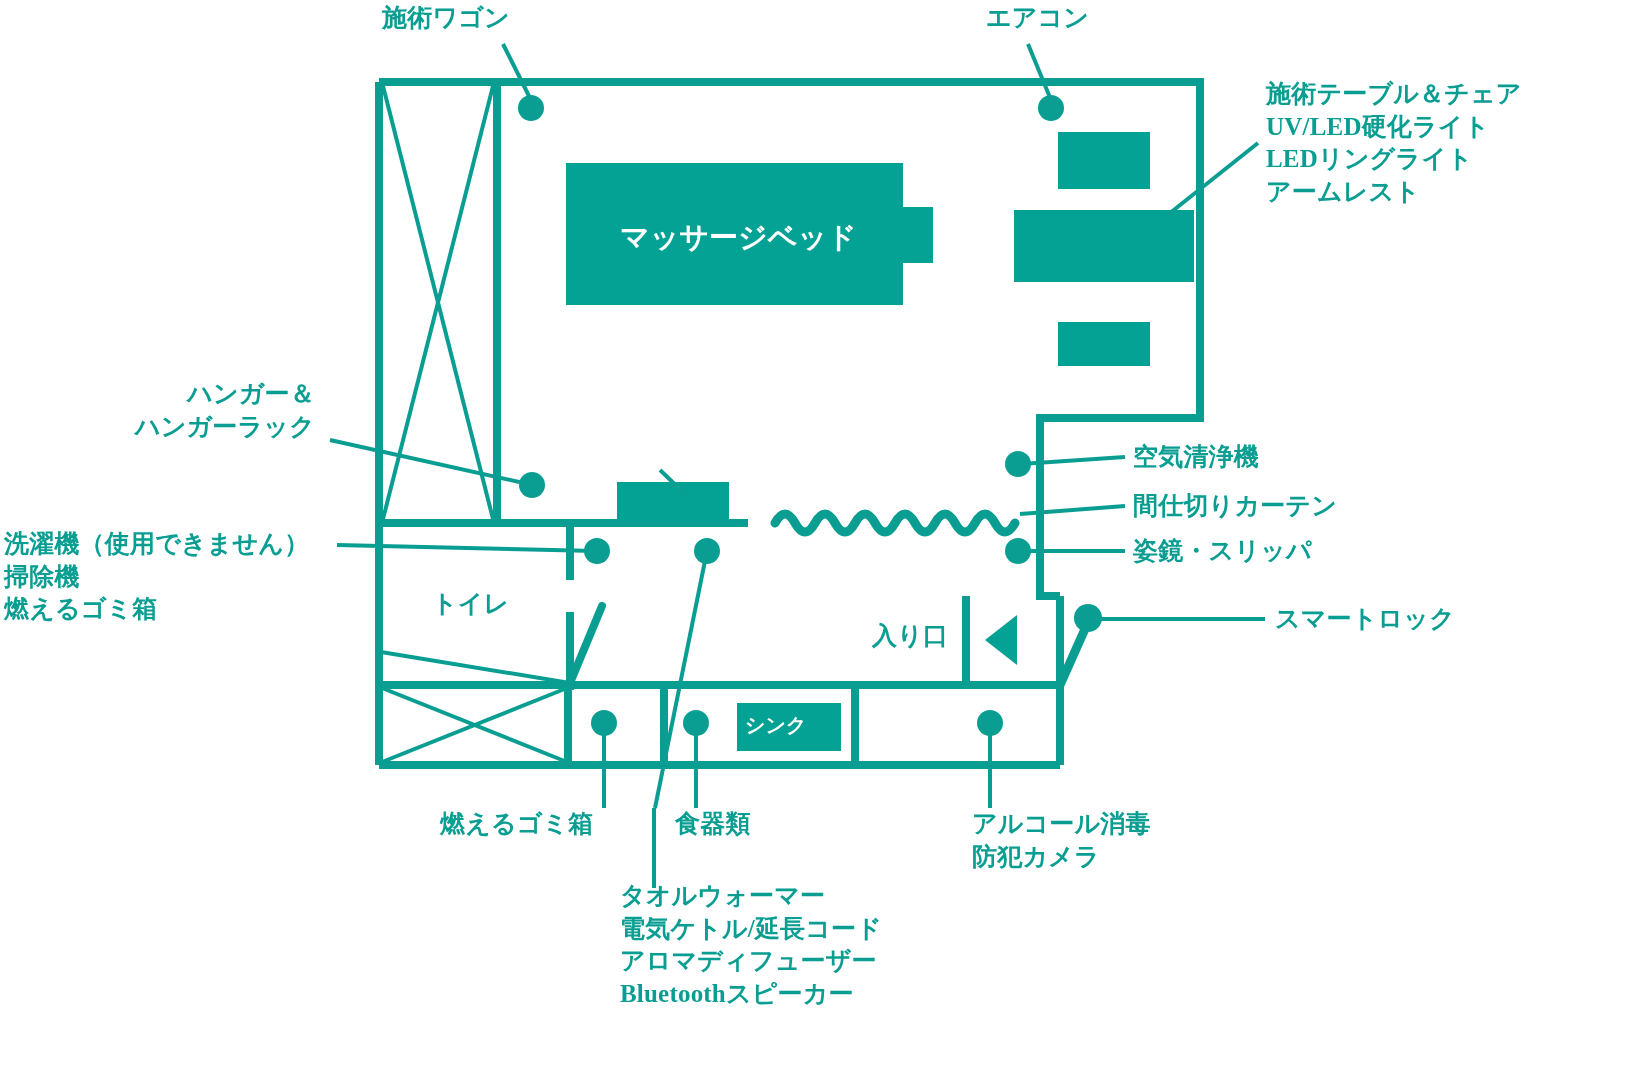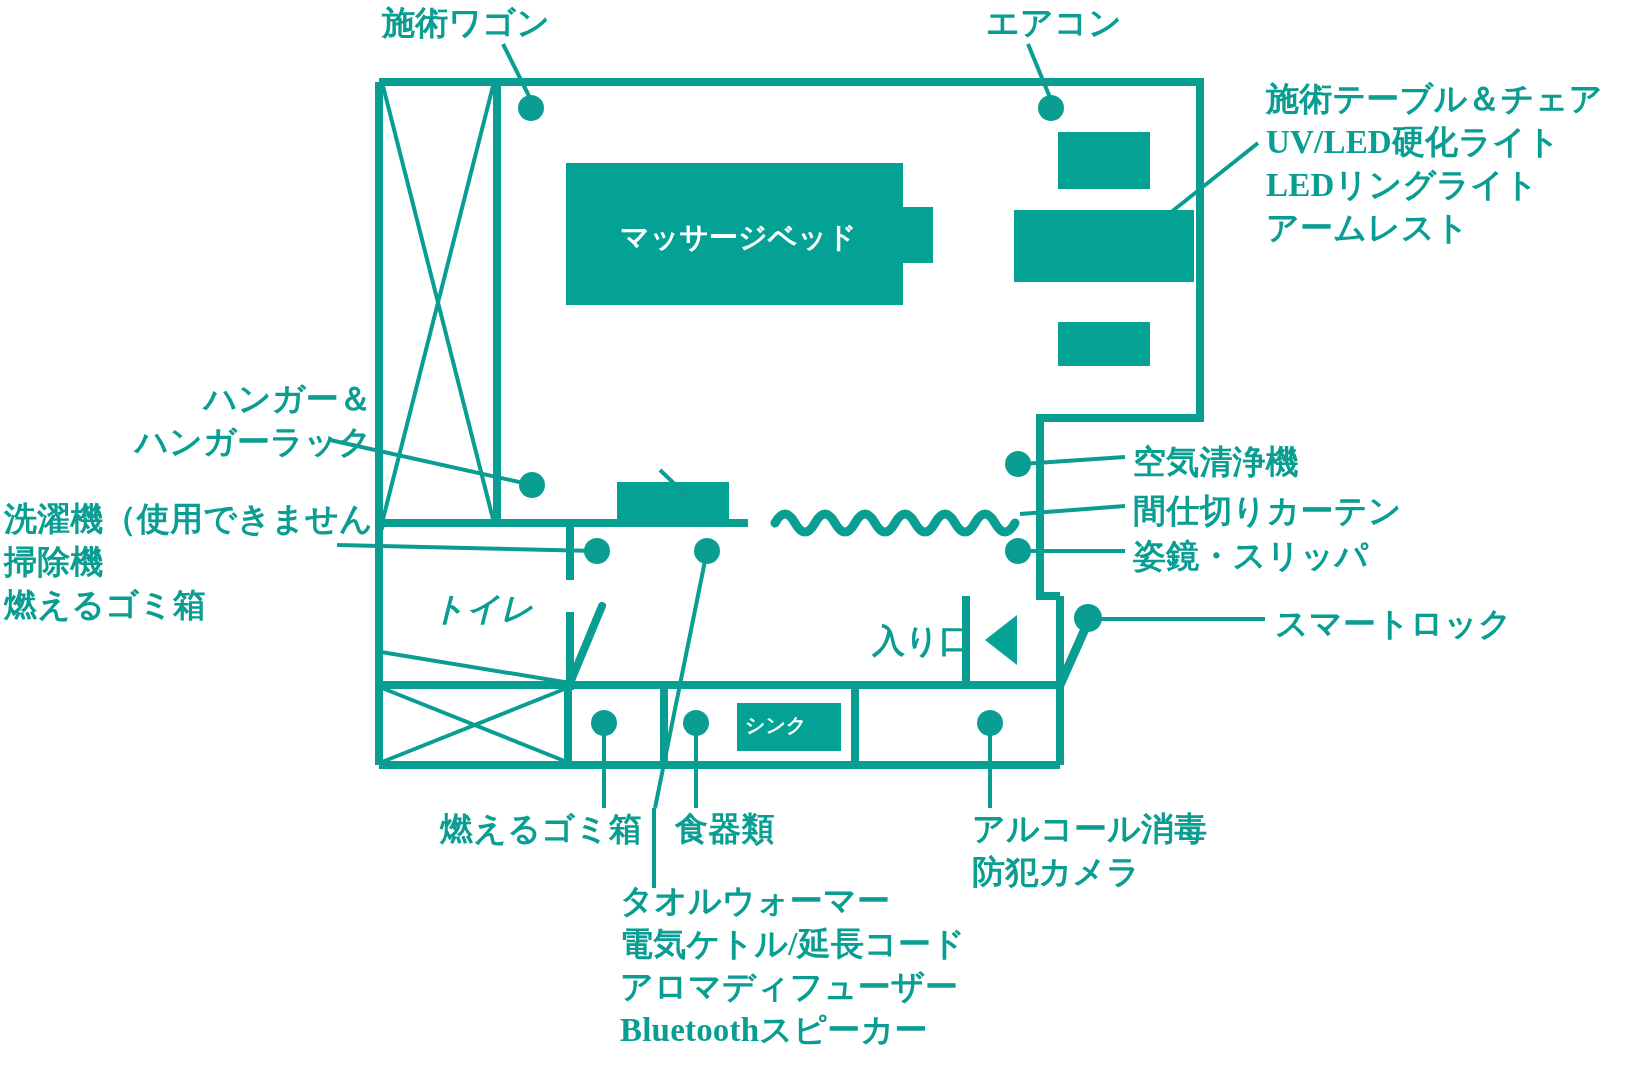--- a/index.html
+++ b/index.html
@@ -24,21 +24,21 @@
     position: absolute;
     left: 0; top: 0;
     width: 1626px;
     height: 1072px;
     display: block;
   }
   .lbl {
     position: absolute;
     color: #0A9E93;
     font-weight: bold;
-    font-size: 33px;
+    font-size: 25px;
     line-height: 1.30;
     white-space: pre;
     letter-spacing: 0.2px;
   }
   .lbl.right { text-align: right; }
   .infill-label {
     position: absolute;
     color: #ffffff;
     font-weight: bold;
     font-size: 29px;
@@ -149,32 +149,32 @@
       <circle cx="1088" cy="618" r="14"></circle>
       <circle cx="604" cy="723" r="13"></circle>
       <circle cx="696" cy="723" r="13"></circle>
       <circle cx="707" cy="551" r="13"></circle>
       <circle cx="990" cy="723" r="13"></circle>
     </g>
   </svg>
 
   <div class="infill-label" style="left:620px; top:218px;">マッサージベッド</div>
   <div class="infill-label" style="left:745px; top:712px; font-size:20px;">シンク</div>
-  <div class="lbl" style="left:432px; top:588px;font-style:italic;">トイレ</div>
+  <div class="lbl" style="left:432px; top:588px;">トイレ</div>
   <div class="lbl" style="left:872px; top:620px;">入り口</div>
 
   <div class="lbl" style="left:382px; top:2px;">施術ワゴン</div>
   <div class="lbl" style="left:986px; top:2px;">エアコン</div>
   <div class="lbl" style="left:1266px; top:78px;">施術テーブル＆チェア
 UV/LED硬化ライト
 LEDリングライト
 アームレスト</div>
   <div class="lbl right" style="left:135px; top:378px;">ハンガー＆
 ハンガーラック</div>
-  <div class="lbl" style="left:4px; top:498px;">洗濯機（使用できません）
+  <div class="lbl" style="left:4px; top:528px;">洗濯機（使用できません）
 掃除機
 燃えるゴミ箱</div>
   <div class="lbl" style="left:1133px; top:441px;">空気清浄機</div>
   <div class="lbl" style="left:1133px; top:490px;">間仕切りカーテン</div>
   <div class="lbl" style="left:1133px; top:535px;">姿鏡・スリッパ</div>
   <div class="lbl" style="left:1275px; top:603px;">スマートロック</div>
   <div class="lbl" style="left:440px; top:808px;">燃えるゴミ箱</div>
   <div class="lbl" style="left:675px; top:808px;">食器類</div>
   <div class="lbl" style="left:620px; top:880px;">タオルウォーマー
 電気ケトル/延長コード

